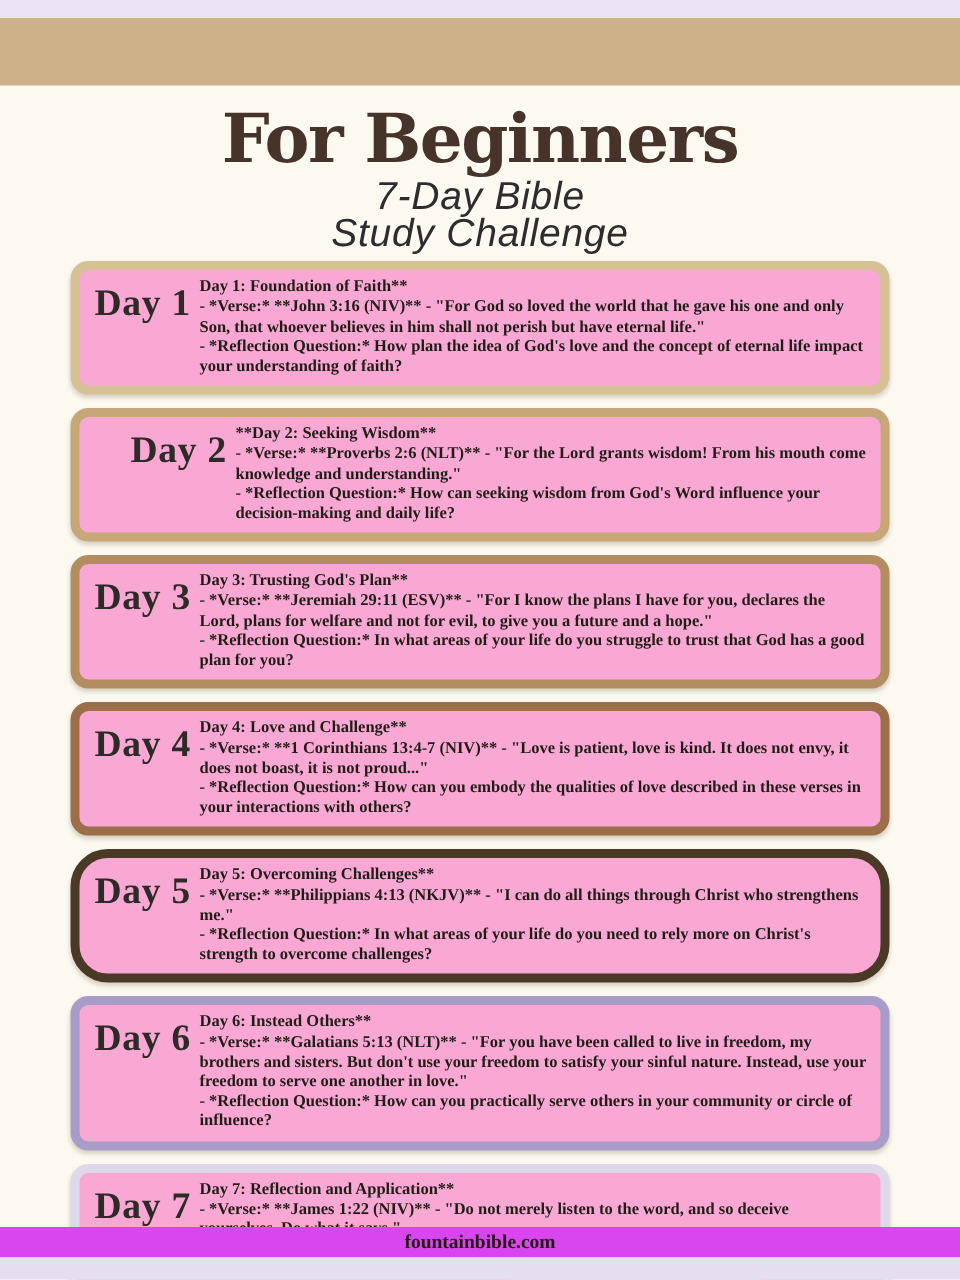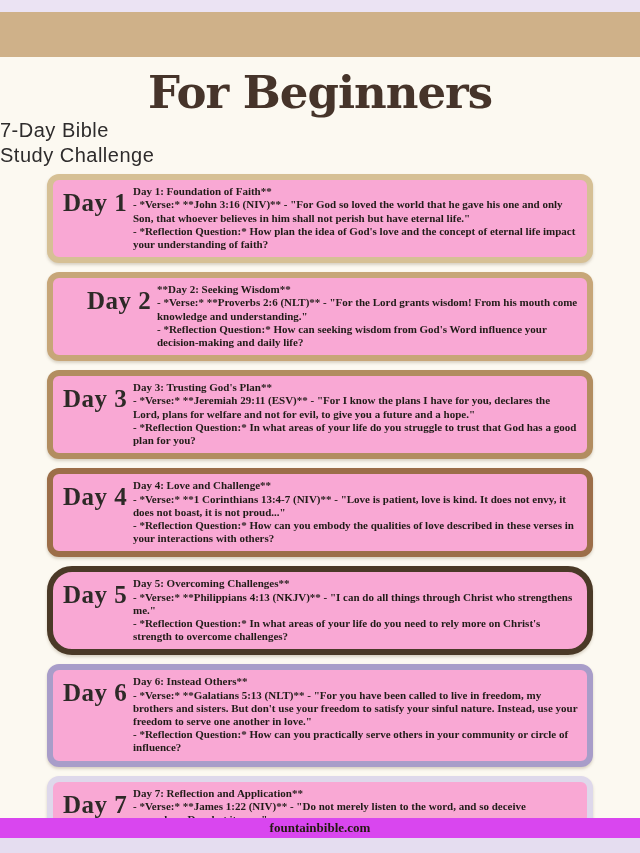--- a/index.html
+++ b/index.html
@@ -20,27 +20,28 @@
     text-align:center;
     font-family:"DejaVu Serif",serif;
     font-weight:bold;
     font-size:45px;
     line-height:1.05;
     color:#46342a;
     letter-spacing:-1px;
     margin:0 0 2px 0;
   }
   .subtitle{
-    text-align:left;
+    text-align:center;
     font-family:"Liberation Sans",sans-serif;
-    font-size:20px;
+    font-size:26px;
     line-height:25px;
     color:#2e2c2c;
     letter-spacing:.5px;
     margin:2px 0 6px 0;
+    font-style:italic;
   }
 
   .cards{width:546px;margin:2px auto 0 auto;}
   .card{
     box-sizing:border-box;
     background:#f9a8d4;
     border:6px solid #ccc;
     border-radius:12px;
     margin-bottom:9px;
     padding:4px 8px 6px 10px;

